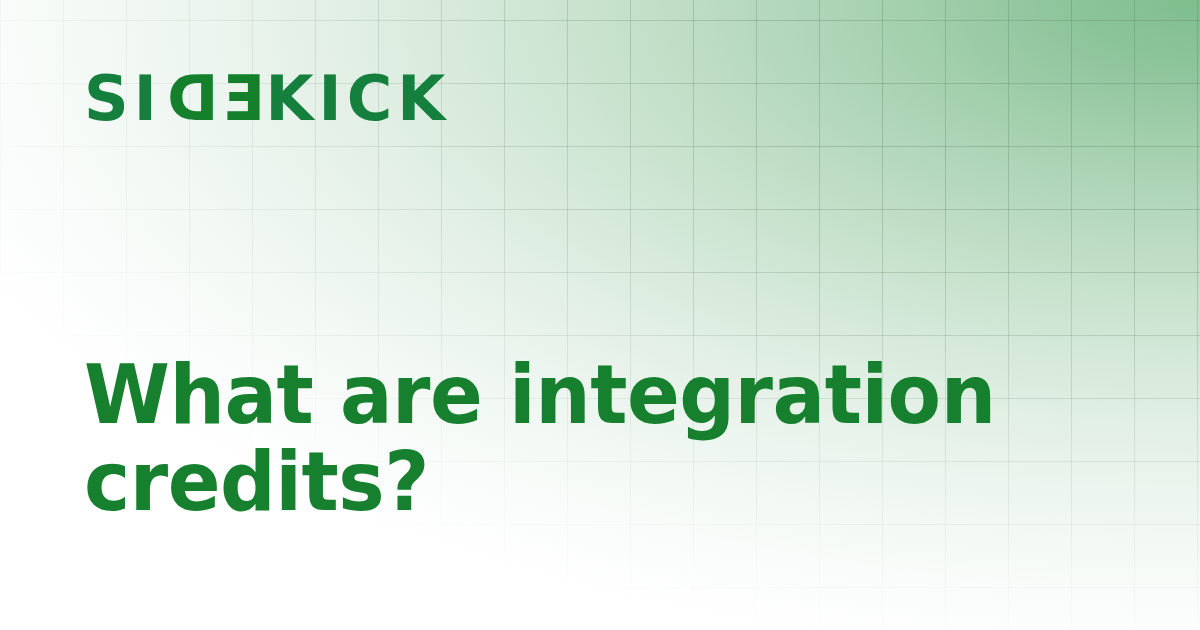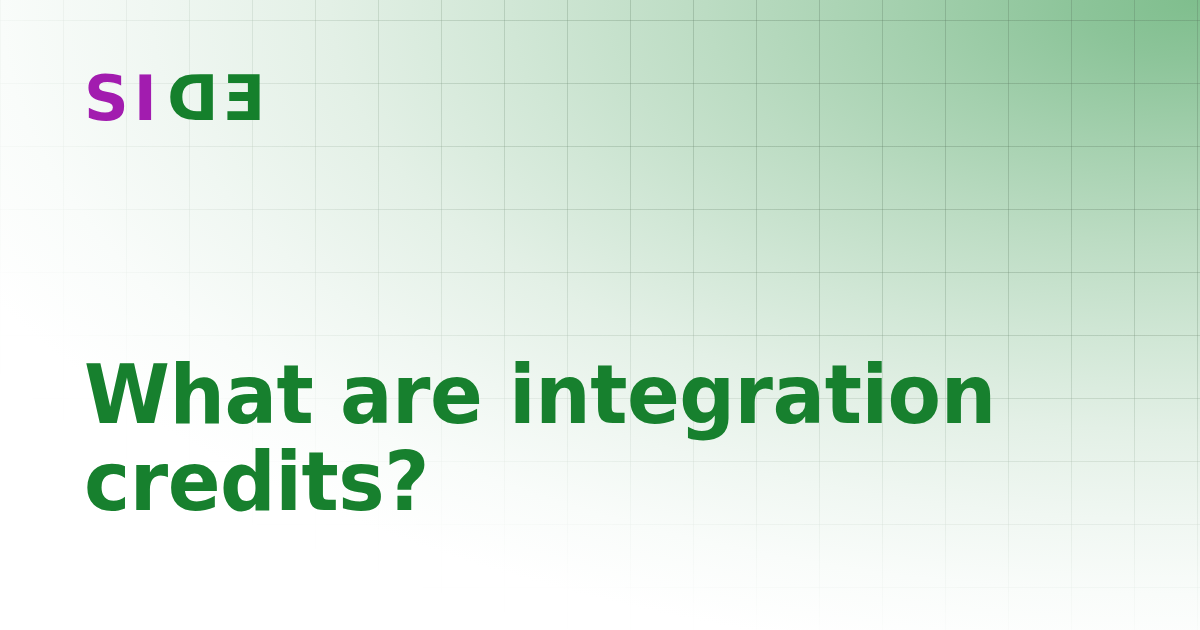--- a/index.html
+++ b/index.html
@@ -88,21 +88,21 @@
     line-height: 1;
     font-family: "DejaVu Sans", "Liberation Sans", sans-serif;
     font-size: 62px;
     font-weight: 700;
     letter-spacing: 5px;
     white-space: nowrap;
     user-select: none;
   }
 
   .logo .lg-gray {
-    color: #a21caf;
+    color: #15803d;
   }
 
   .logo .lg-green {
     color: #15802c;
     display: inline-block;
     transform: scaleX(-1);
   }
 
   
   .headline {
@@ -129,18 +129,19 @@
   <div class="bg-base"></div>
   <div class="bg-gradient"></div>
   <div class="bg-grid"></div>
 
   <div class="content">
 
     <div class="logo">
       <span class="lg-gray">SI</span>
       <span class="lg-green">D</span>
       <span class="lg-green">E</span>
+      <span class="lg-gray">KICK</span>
     </div>
 
     <h1 class="headline">What are integration credits?</h1>
 
   </div>
 </div>
 
 </body></html>

